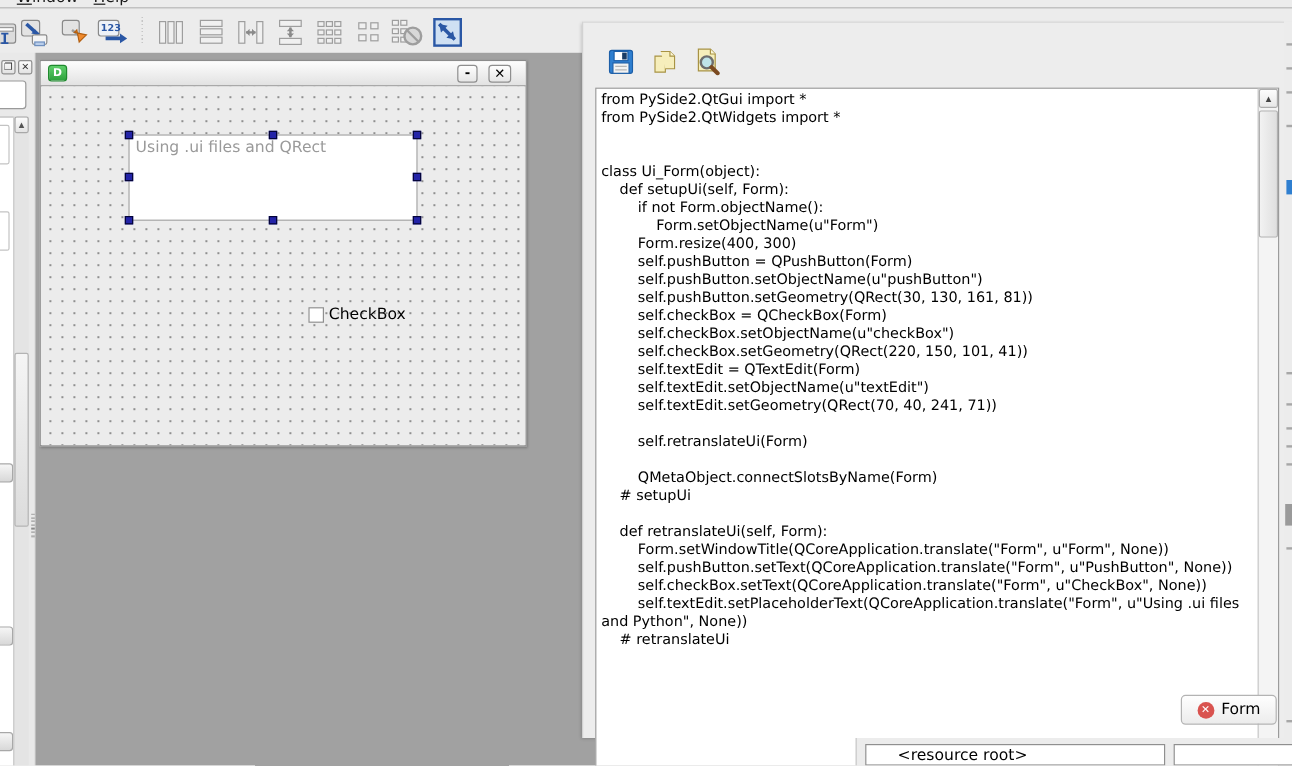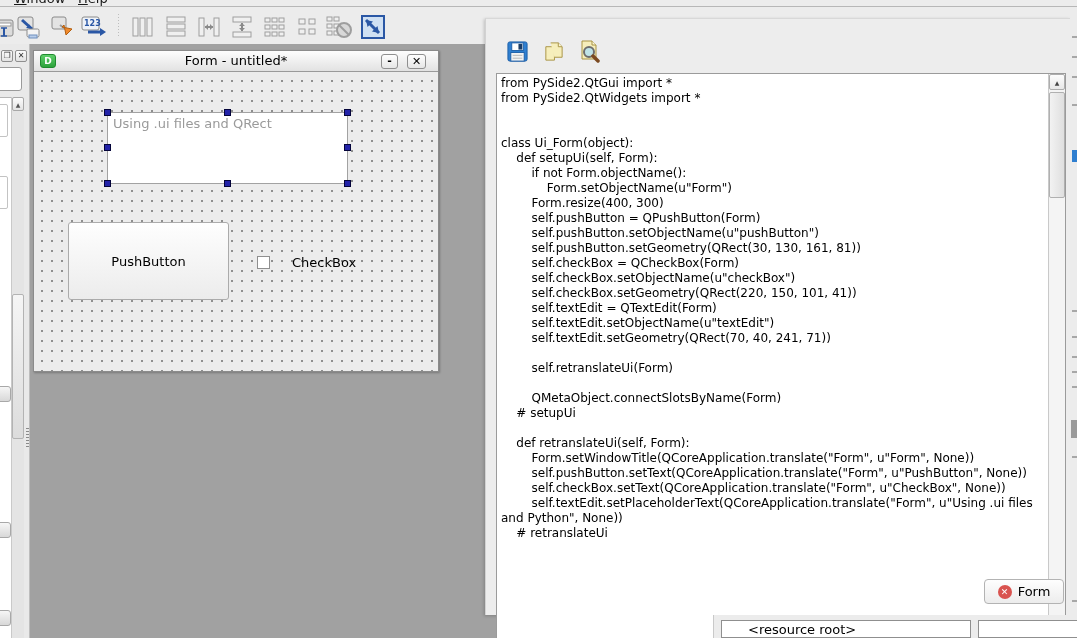--- a/index.html
+++ b/index.html
@@ -57,21 +57,21 @@
                   background-image:radial-gradient(circle,#8f8f8f 0.9px,rgba(0,0,0,0) 1px);
                   background-size:10px 10px; background-position:2px 4px; }
   .w-textedit { position:absolute; left:72px; top:40px; width:241px; height:72px; background:#fff; border:1px solid #a2a2a2; }
   .w-textedit .ph { position:absolute; left:5px; top:3px; font-size:13px; color:#9a9a9a; }
   .handle { position:absolute; width:7px; height:7px; background:#2323a8; border:1px solid #04043a; }
   .w-pushbutton { position:absolute; left:33px; top:150px; width:161px; height:78px; border:1px solid #ababab; border-radius:3px;
                   background:linear-gradient(#fefefe,#ececec); display:flex; align-items:center; justify-content:center;
                   font-size:13px; color:#000; }
   .w-checkbox { position:absolute; left:222px; top:183px; height:14px; display:flex; align-items:center; }
   .cb-box { width:13px; height:13px; background:#fff; border:1px solid #8f8f8f; }
-  .cb-label { margin-left:22px; font-size:13px; color:#000; white-space:nowrap; }
+  .cb-label { margin-left:4px; font-size:13px; color:#000; white-space:nowrap; }
 
   
   .dialog { position:absolute; left:485px; top:18px; width:585px; height:597px; background:#ededed;
             border-left:1px solid #d2d2d2; border-top:1px solid #d8d8d8; box-shadow:-1px 1px 3px rgba(0,0,0,.2); }
   .dlg-toolbar { position:absolute; left:18px; top:19px; height:26px; display:flex; gap:10px; }
   .dlg-tbtn { width:26px; height:26px; display:flex; align-items:center; justify-content:center; }
   .codearea { position:absolute; left:10px; top:54px; width:570px; height:584px; background:#fff; border:1px solid #9b9b9b; }
   .codearea pre { position:absolute; left:4px; top:2px; right:21px; bottom:2px; overflow:hidden;
                   font-family:"DejaVu Sans","Liberation Sans",sans-serif; font-size:12px; line-height:15px;
                   color:#000; white-space:pre-wrap; }
@@ -249,39 +249,37 @@
     <div class="dock-scroll">
       <div class="dock-up">▲</div>
       <div class="dock-thumb"></div>
     </div>
   </div>
   <div class="splitter-dots"></div>
 
   <div class="formwin">
     <div class="formwin-title">
       <div class="dicon">D</div>
-      <div class="ttext">Form - untitled*</div>
       <div class="winbtn min">-</div>
       <div class="winbtn cls">✕</div>
     </div>
     <div class="formwin-body">
       <div class="w-textedit">
         <div class="ph">Using .ui files and QRect</div>
       </div>
 
       <div class="handle" style="left:69px; top:37px"></div>
       <div class="handle" style="left:189px; top:37px"></div>
       <div class="handle" style="left:309px; top:37px"></div>
       <div class="handle" style="left:69px; top:72px"></div>
       <div class="handle" style="left:309px; top:72px"></div>
       <div class="handle" style="left:69px; top:108px"></div>
       <div class="handle" style="left:189px; top:108px"></div>
       <div class="handle" style="left:309px; top:108px"></div>
 
-      <div class="w-pushbutton">PushButton</div>
 
       <div class="w-checkbox">
         <div class="cb-box"></div>
         <div class="cb-label">CheckBox</div>
       </div>
     </div>
   </div>
 
   <div class="dialog">
     <div class="dlg-toolbar">

